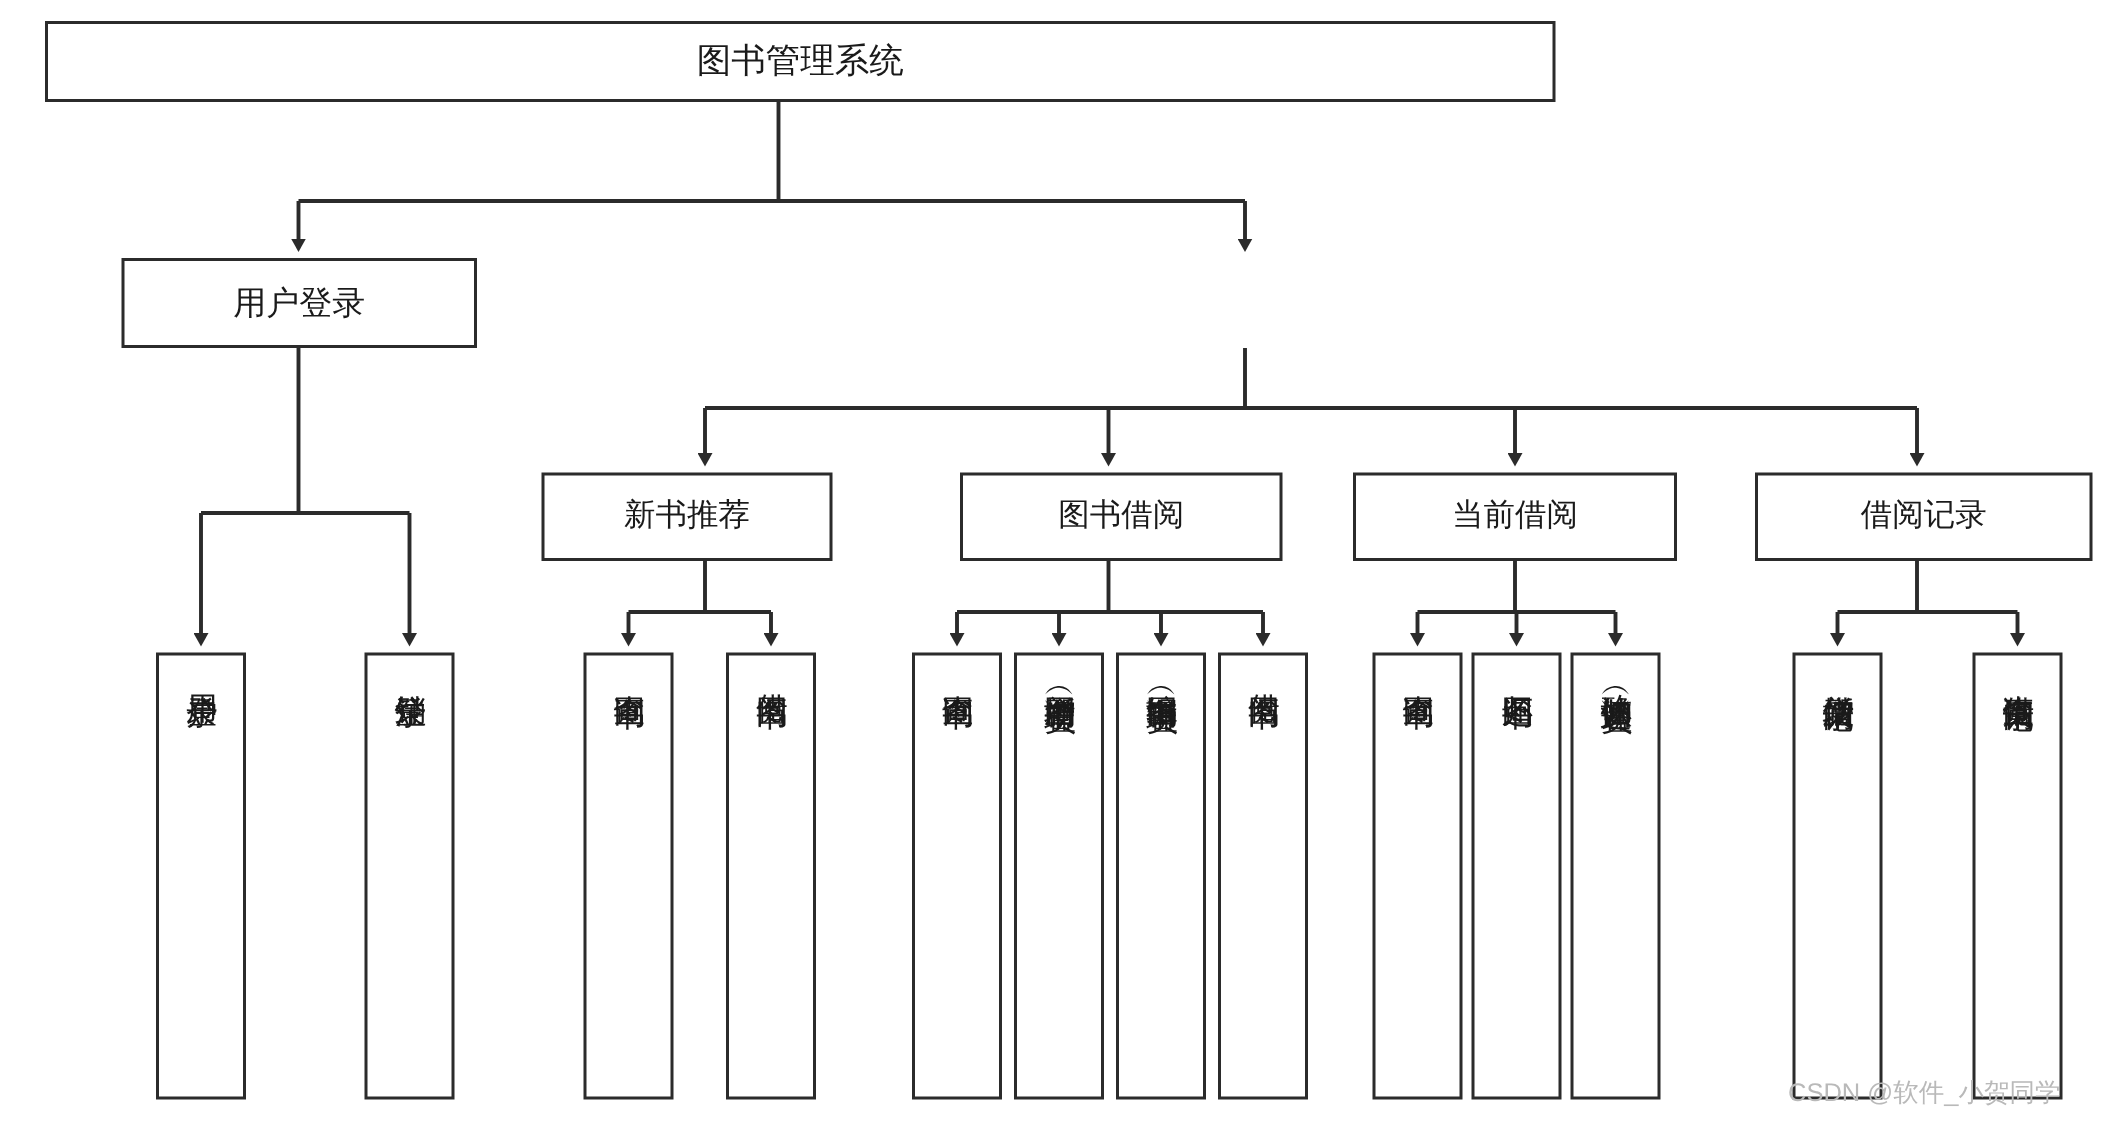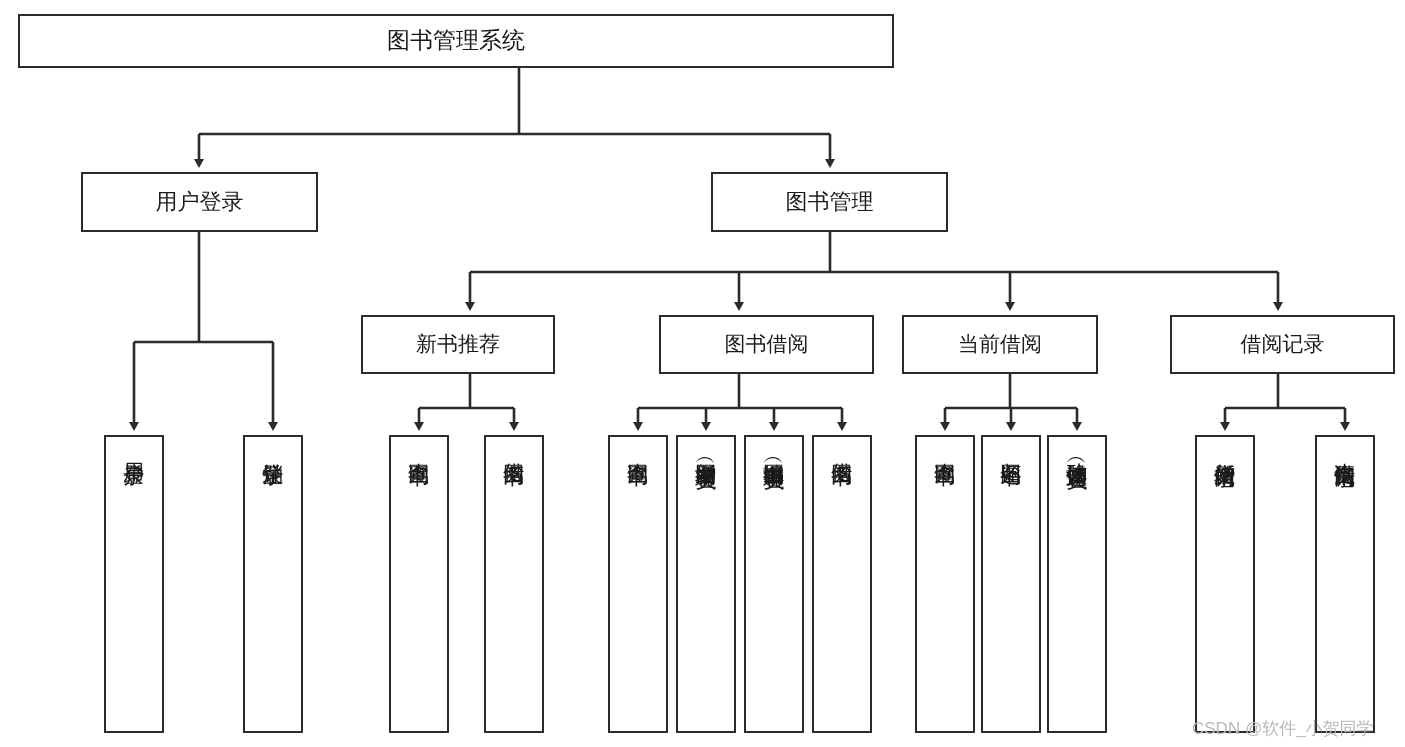--- a/index.html
+++ b/index.html
@@ -111,38 +111,35 @@
       <path d="M1011,408 L1011,423" marker-end="url(#arrow)"></path>
       <path d="M1077,408 L1077,423" marker-end="url(#arrow)"></path>
 
       <path d="M1278,374 L1278,408"></path>
       <path d="M1225,408 L1345,408"></path>
       <path d="M1225,408 L1225,423" marker-end="url(#arrow)"></path>
       <path d="M1345,408 L1345,423" marker-end="url(#arrow)"></path>
     </g>
   </svg>
 
-  <div class="node root" style="left:18px; top:14px; width:876px; height:54px;">
+  <div class="node root" style="left:30px; top:14px; width:1007px; height:54px;">
     <span class="label">图书管理系统</span>
   </div>
 
   <div class="node lvl1" style="left:81px; top:172px; width:237px; height:60px;">
     <span class="label">用户登录</span>
   </div>
-  <div class="node lvl1" style="left:711px; top:172px; width:237px; height:60px;">
-    <span class="label">图书管理</span>
-  </div>
 
   <div class="node lvl2" style="left:361px; top:315px; width:194px; height:59px;">
     <span class="label">新书推荐</span>
   </div>
-  <div class="node lvl2" style="left:659px; top:315px; width:215px; height:59px;">
+  <div class="node lvl2" style="left:640px; top:315px; width:215px; height:59px;">
     <span class="label">图书借阅</span>
   </div>
-  <div class="node lvl2" style="left:902px; top:315px; width:196px; height:59px;">
+  <div class="node lvl2" style="left:902px; top:315px; width:216px; height:59px;">
     <span class="label">当前借阅</span>
   </div>
   <div class="node lvl2" style="left:1170px; top:315px; width:225px; height:59px;">
     <span class="label">借阅记录</span>
   </div>
 
   <div class="node leaf" style="left:104px; top:435px; width:60px; height:298px;">
     <span class="label">用户登录</span>
   </div>
   <div class="node leaf" style="left:243px; top:435px; width:60px; height:298px;">

